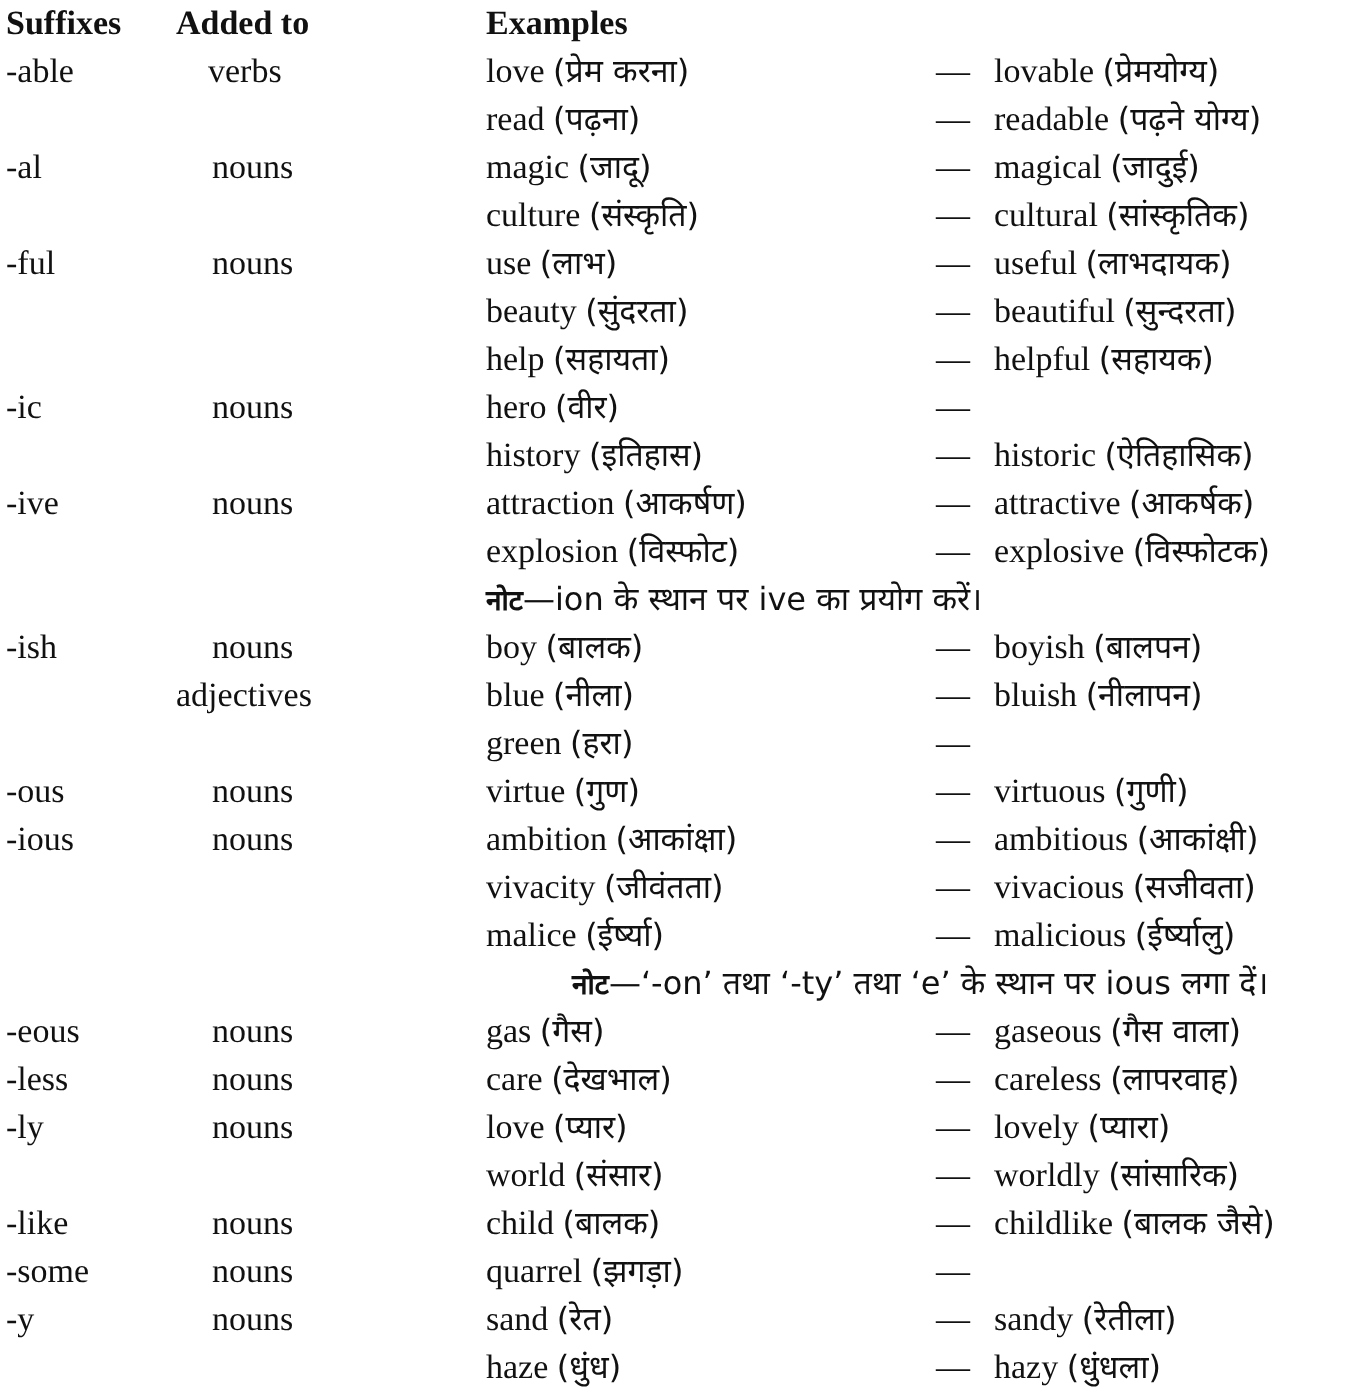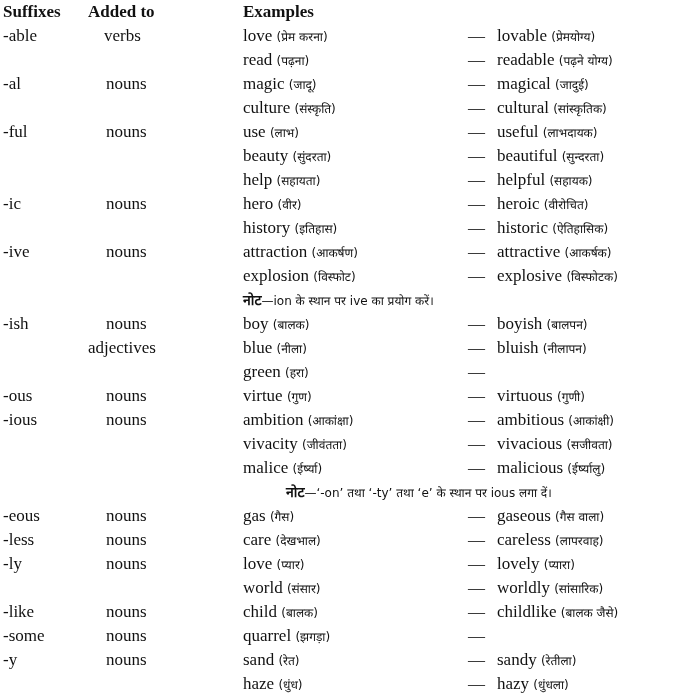--- a/index.html
+++ b/index.html
@@ -5,21 +5,21 @@
   html, body { margin: 0; padding: 0; background: #ffffff; }
   body { width: 673px; height: 696px; overflow: hidden; position: relative;
          font-family: "Liberation Serif", "DejaVu Serif", serif; color: #111; }
   .row { position: absolute; left: 0; width: 665px; height: 24px; line-height: 24px; font-size: 17px; white-space: nowrap; }
   .c-suf { position: absolute; left: 3px; }
   .c-add { position: absolute; left: 88px; width: 120px; }
   .c-ex  { position: absolute; left: 243px; }
   .c-dash { position: absolute; left: 468px; }
   .c-der { position: absolute; left: 497px; }
   .hdr { font-weight: bold; }
-  .hi { font-family: "DejaVu Sans", sans-serif; font-size: 12px; }
+  .hi { font-family: "DejaVu Sans", sans-serif; font-size: 16px; }
   .note { position: absolute; left: 243px; }
   .note b { font-family: "DejaVu Sans", sans-serif; font-size: 14px; }
 </style>
 </head>
 <body>
 
 <div id="table">
   <div class="row hdr" style="top:0px">
     <span class="c-suf">Suffixes</span>
     <span class="c-add">Added to</span>
@@ -72,21 +72,20 @@
       <span class="c-add" style="padding-left:0px"></span>
       <span class="c-ex"><span>help</span> <span class="hi">(सहायता)</span></span>
       <span class="c-dash">—</span>
       <span class="c-der"><span>helpful</span> <span class="hi">(सहायक)</span></span>
     </div>
     <div class="row" style="top: 192px;">
       <span class="c-suf">-ic</span>
       <span class="c-add" style="padding-left:18px">nouns</span>
       <span class="c-ex"><span>hero</span> <span class="hi">(वीर)</span></span>
       <span class="c-dash">—</span>
-      <span class="c-der"><span>heroic</span> <span class="hi">(वीरोचित)</span></span>
     </div>
     <div class="row" style="top: 216px;">
       <span class="c-suf"></span>
       <span class="c-add" style="padding-left:0px"></span>
       <span class="c-ex"><span>history</span> <span class="hi">(इतिहास)</span></span>
       <span class="c-dash">—</span>
       <span class="c-der"><span>historic</span> <span class="hi">(ऐतिहासिक)</span></span>
     </div>
     <div class="row" style="top: 240px;">
       <span class="c-suf">-ive</span>

